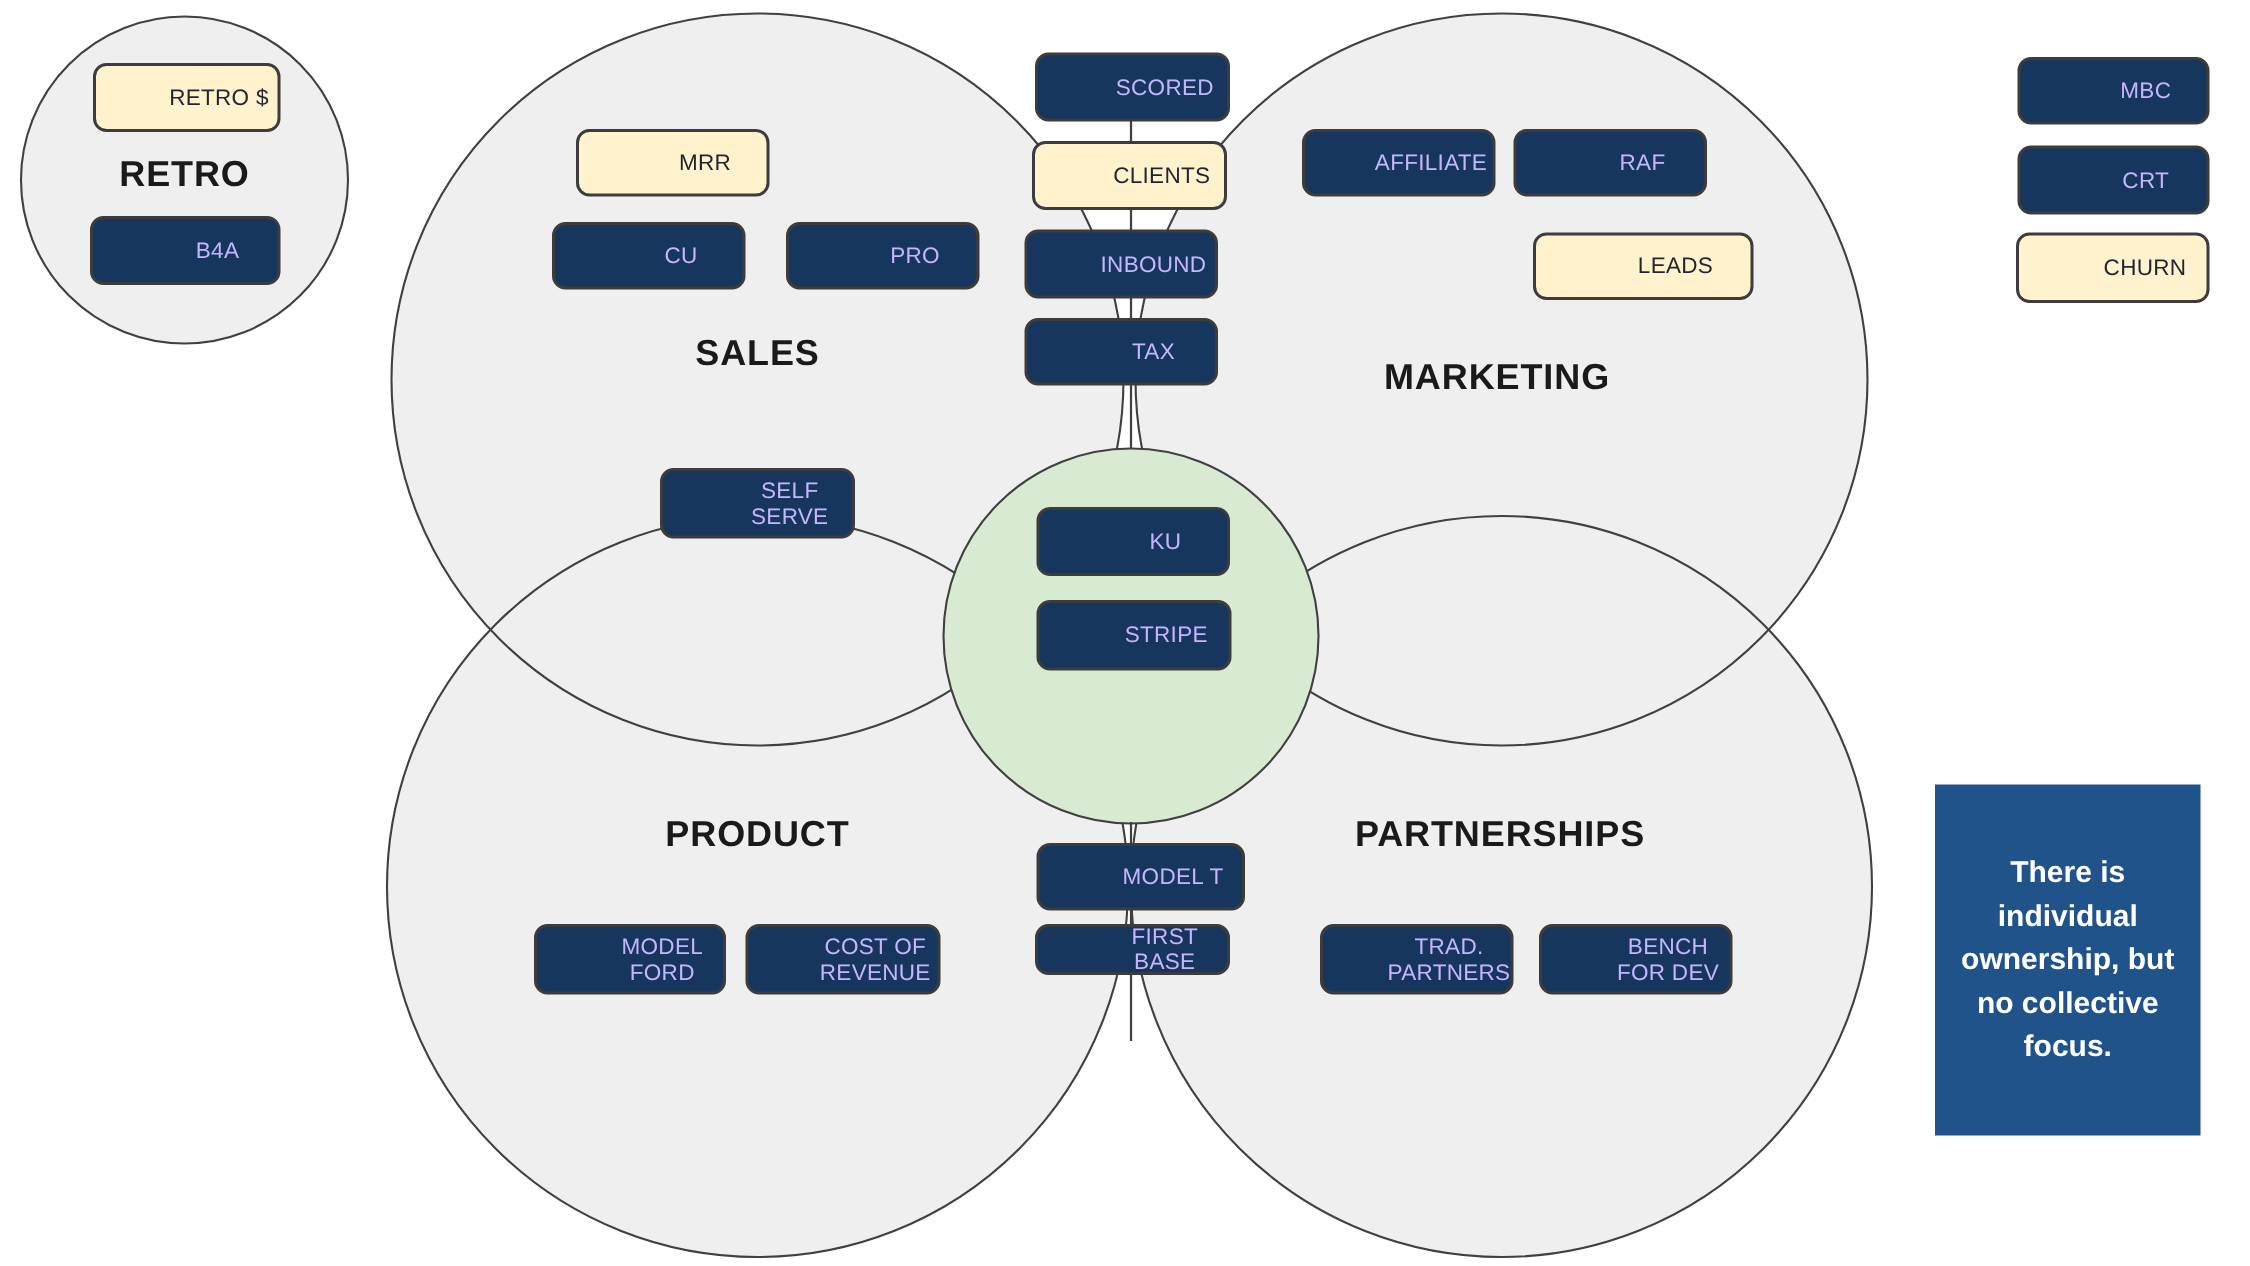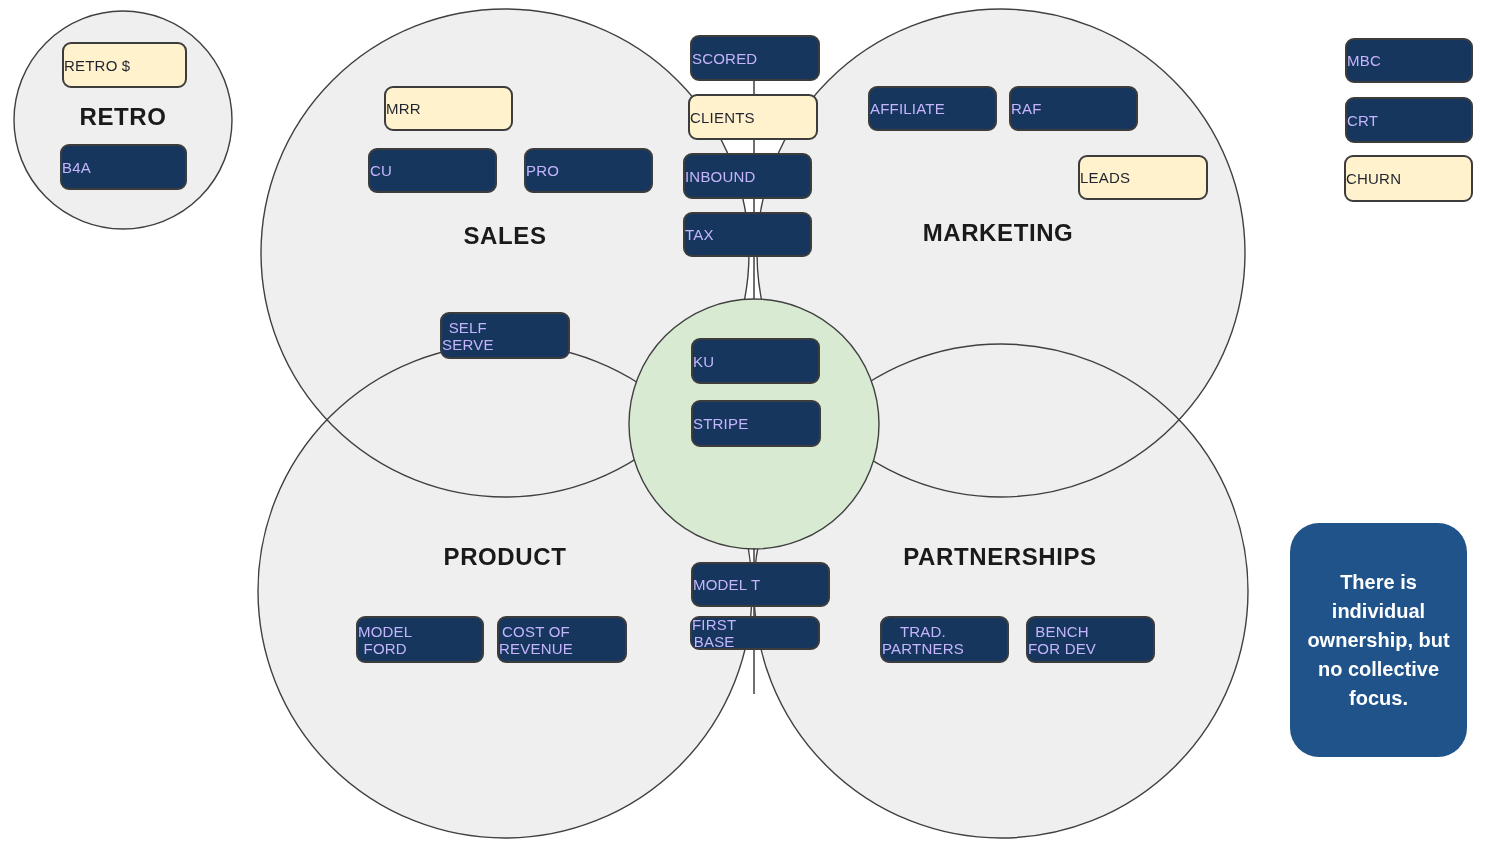--- a/index.html
+++ b/index.html
@@ -20,26 +20,27 @@
     background:#ffffff;
     font-family:"Liberation Sans", sans-serif;
     overflow:hidden;
   }
   .canvas svg{position:absolute;left:0;top:0;}
   .box{
     position:absolute;
     box-sizing:border-box;
     border:2px solid var(--box-border);
     border-radius:9px;
-    display:flex;align-items:center;justify-content:flex-start;
+    display:flex;align-items:center;justify-content:center;
     font-size:15px;
     letter-spacing:.2px;
     text-align:center;
     line-height:17px;
     white-space:pre-line;
+    padding-left:43px;
   }
   .box.navy{background:var(--navy);color:#c4b5fd;}
   .box.cream{background:var(--cream);color:var(--cream-text);}
   .circle-label{
     position:absolute;
     transform:translate(-50%,-50%);
     font-size:24px;font-weight:bold;
     color:var(--label-color);
     letter-spacing:.6px;
     white-space:nowrap;
@@ -47,21 +48,20 @@
   .note{
     position:absolute;
     left:1290px;top:523px;width:177px;height:234px;
     background:var(--note-blue);
     color:#ffffff;
     display:flex;align-items:center;justify-content:center;
     text-align:center;
     font-size:20px;font-weight:bold;line-height:29px;
     box-sizing:border-box;
     padding:10px 15px;
-    border-radius:29px;
   }
 </style>
 </head>
 <body>
 
 <div class="canvas">
 
   <svg width="1500" height="844" viewBox="0 0 1500 844">
 
     <g>
@@ -81,39 +81,39 @@
     </g>
 
     <line x1="754" y1="60" x2="754" y2="305" style="stroke:var(--circle-stroke);stroke-width:1.5"></line>
 
     <circle cx="754" cy="424" r="125" style="fill:var(--green-fill);stroke:var(--circle-stroke);stroke-width:1.4"></circle>
     <line x1="754" y1="548" x2="754" y2="694" style="stroke:var(--circle-stroke);stroke-width:1.5"></line>
   </svg>
 
   <div class="circle-label" style="left:123px;top:117px">RETRO</div>
   <div class="circle-label" style="left:505px;top:236px">SALES</div>
-  <div class="circle-label" style="left:998px;top:233px">MARKETING</div>
+  <div class="circle-label" style="left:998px;top:252px">MARKETING</div>
   <div class="circle-label" style="left:505px;top:557px">PRODUCT</div>
   <div class="circle-label" style="left:1000px;top:557px">PARTNERSHIPS</div>
 
   <div class="box cream" style="left:62px;top:42px;width:125px;height:46px"><span>RETRO $</span></div>
   <div class="box navy" style="left:60px;top:144px;width:127px;height:46px"><span>B4A</span></div>
 
   <div class="box cream" style="left:384px;top:86px;width:129px;height:45px"><span>MRR</span></div>
   <div class="box navy" style="left:368px;top:148px;width:129px;height:45px"><span>CU</span></div>
   <div class="box navy" style="left:524px;top:148px;width:129px;height:45px"><span>PRO</span></div>
 
   <div class="box navy" style="left:690px;top:35px;width:130px;height:46px"><span>SCORED</span></div>
   <div class="box cream" style="left:688px;top:94px;width:130px;height:46px"><span>CLIENTS</span></div>
   <div class="box navy" style="left:683px;top:153px;width:129px;height:46px"><span>INBOUND</span></div>
   <div class="box navy" style="left:683px;top:212px;width:129px;height:45px"><span>TAX</span></div>
 
   <div class="box navy" style="left:868px;top:86px;width:129px;height:45px"><span>AFFILIATE</span></div>
   <div class="box navy" style="left:1009px;top:86px;width:129px;height:45px"><span>RAF</span></div>
-  <div class="box cream" style="left:1078px;top:155px;width:130px;height:45px"><span>LEADS</span></div>
+  <div class="box cream" style="left:1022px;top:155px;width:147px;height:45px"><span>LEADS</span></div>
 
   <div class="box navy" style="left:440px;top:312px;width:130px;height:47px"><span>SELF
 SERVE</span></div>
 
   <div class="box navy" style="left:691px;top:338px;width:129px;height:46px"><span>KU</span></div>
   <div class="box navy" style="left:691px;top:400px;width:130px;height:47px"><span>STRIPE</span></div>
 
   <div class="box navy" style="left:691px;top:562px;width:139px;height:45px"><span>MODEL T</span></div>
   <div class="box navy" style="left:690px;top:616px;width:130px;height:34px"><span>FIRST
 BASE</span></div>

